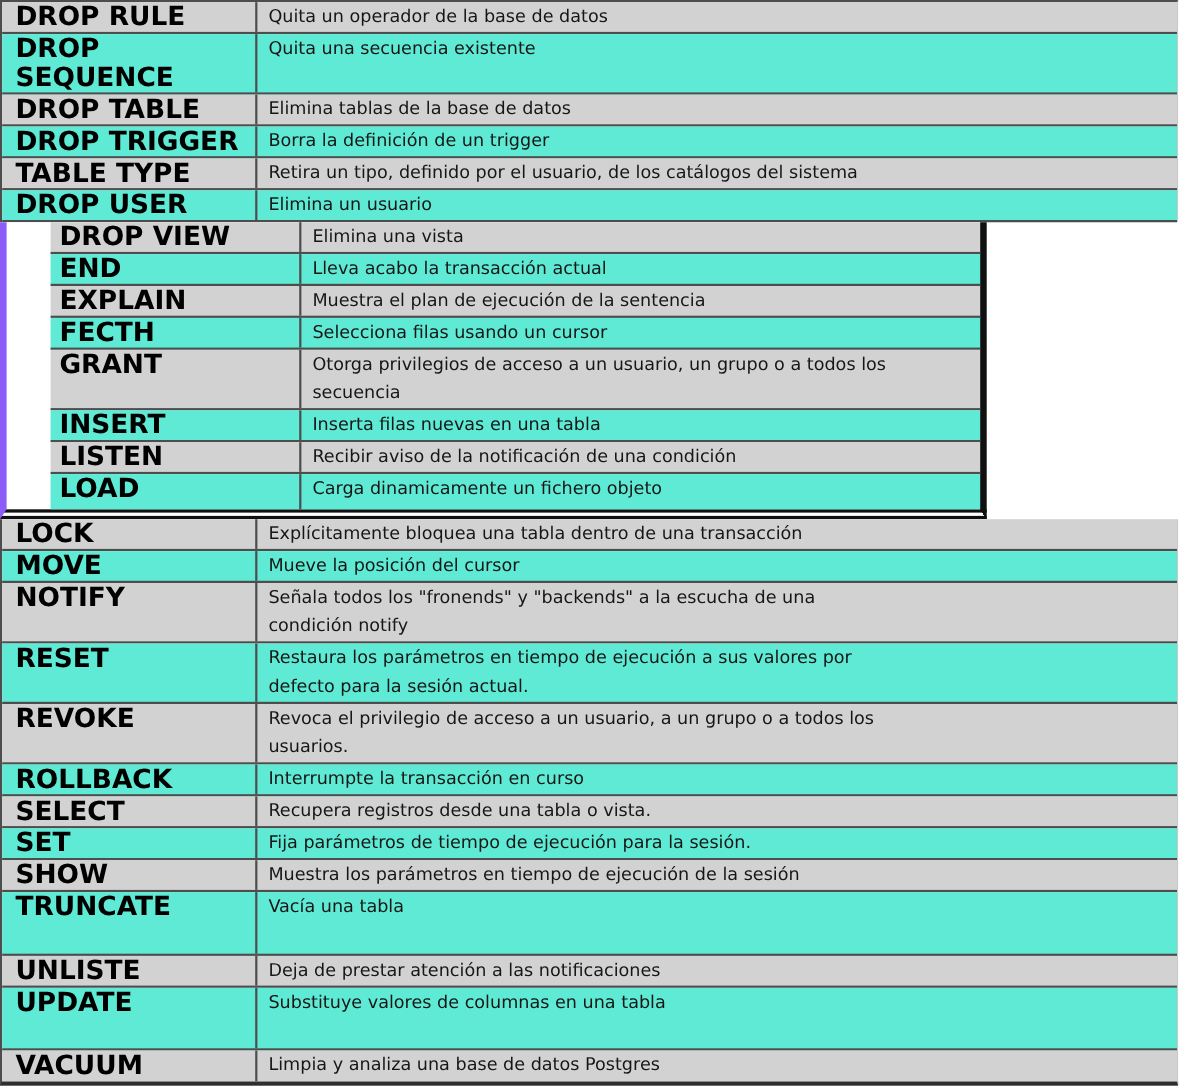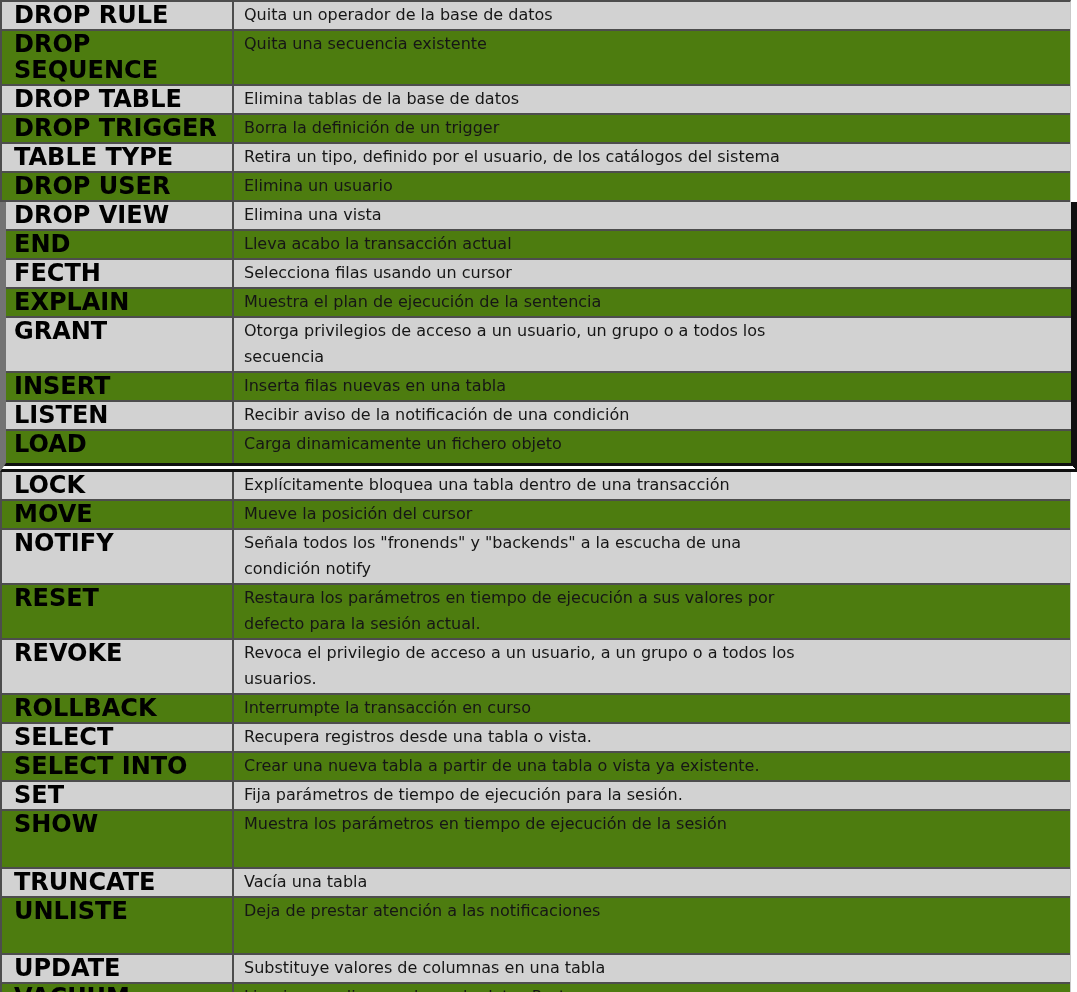--- a/index.html
+++ b/index.html
@@ -15,32 +15,33 @@
   .doc { width: 1077px; }
 
   .section {
     width: 1071px;
     border-left: 2px solid #4d4d4d;
     border-right: 1px solid #c9c9c9;
     background: #ffffff;
   }
   .section.top    { border-top: 2px solid #4d4d4d; }
   .section.framed {
-    width: 1077px;
-    border-left: 6px solid #737373;
+    width: 897px;
+    border-left: 6px solid #8b5cf6;
     border-right: 6px solid #101010;
     border-bottom: 9px double #101010;
+    padding-left: 40px;
   }
   .section.bottom { border-bottom: 4px solid #2e2e2e; }
 
   .row {
     display: flex;
     min-height: 28px;
     border-bottom: 2px solid #4d4d4d;
-    background: #4d7c0f;
+    background: #5eead4;
   }
   .row:nth-child(odd) { background: #d2d2d2; }
   .section.framed .row:last-child,
   .section.bottom .row:last-child { border-bottom: none; }
 
   
   .section.bottom .row:nth-child(10) { min-height: 58px; } 
   .section.bottom .row:nth-child(12) { min-height: 57px; } 
   .section.framed .row:nth-child(8)  { min-height: 32px; } 
 
@@ -103,26 +104,26 @@
   <div class="section framed">
       <div class="row">
         <div class="cmd">DROP VIEW</div>
         <div class="desc">Elimina una vista</div>
       </div>
       <div class="row">
         <div class="cmd">END</div>
         <div class="desc">Lleva acabo la transacción actual</div>
       </div>
       <div class="row">
+        <div class="cmd">EXPLAIN</div>
+        <div class="desc">Muestra el plan de ejecución de la sentencia</div>
+      </div>
+      <div class="row">
         <div class="cmd">FECTH</div>
         <div class="desc">Selecciona filas usando un cursor</div>
-      </div>
-      <div class="row">
-        <div class="cmd">EXPLAIN</div>
-        <div class="desc">Muestra el plan de ejecución de la sentencia</div>
       </div>
       <div class="row">
         <div class="cmd">GRANT</div>
         <div class="desc">Otorga privilegios de acceso a un usuario, un grupo o a todos los
 secuencia</div>
       </div>
       <div class="row">
         <div class="cmd">INSERT</div>
         <div class="desc">Inserta filas nuevas en una tabla</div>
       </div>
@@ -161,24 +162,20 @@
       </div>
       <div class="row">
         <div class="cmd">ROLLBACK</div>
         <div class="desc">Interrumpte la transacción en curso</div>
       </div>
       <div class="row">
         <div class="cmd">SELECT</div>
         <div class="desc">Recupera registros desde una tabla o vista.</div>
       </div>
       <div class="row">
-        <div class="cmd">SELECT INTO</div>
-        <div class="desc">Crear una nueva tabla a partir de una tabla o vista ya existente.</div>
-      </div>
-      <div class="row">
         <div class="cmd">SET</div>
         <div class="desc">Fija parámetros de tiempo de ejecución para la sesión.</div>
       </div>
       <div class="row">
         <div class="cmd">SHOW</div>
         <div class="desc">Muestra los parámetros en tiempo de ejecución de la sesión</div>
       </div>
       <div class="row">
         <div class="cmd">TRUNCATE</div>
         <div class="desc">Vacía una tabla</div>

